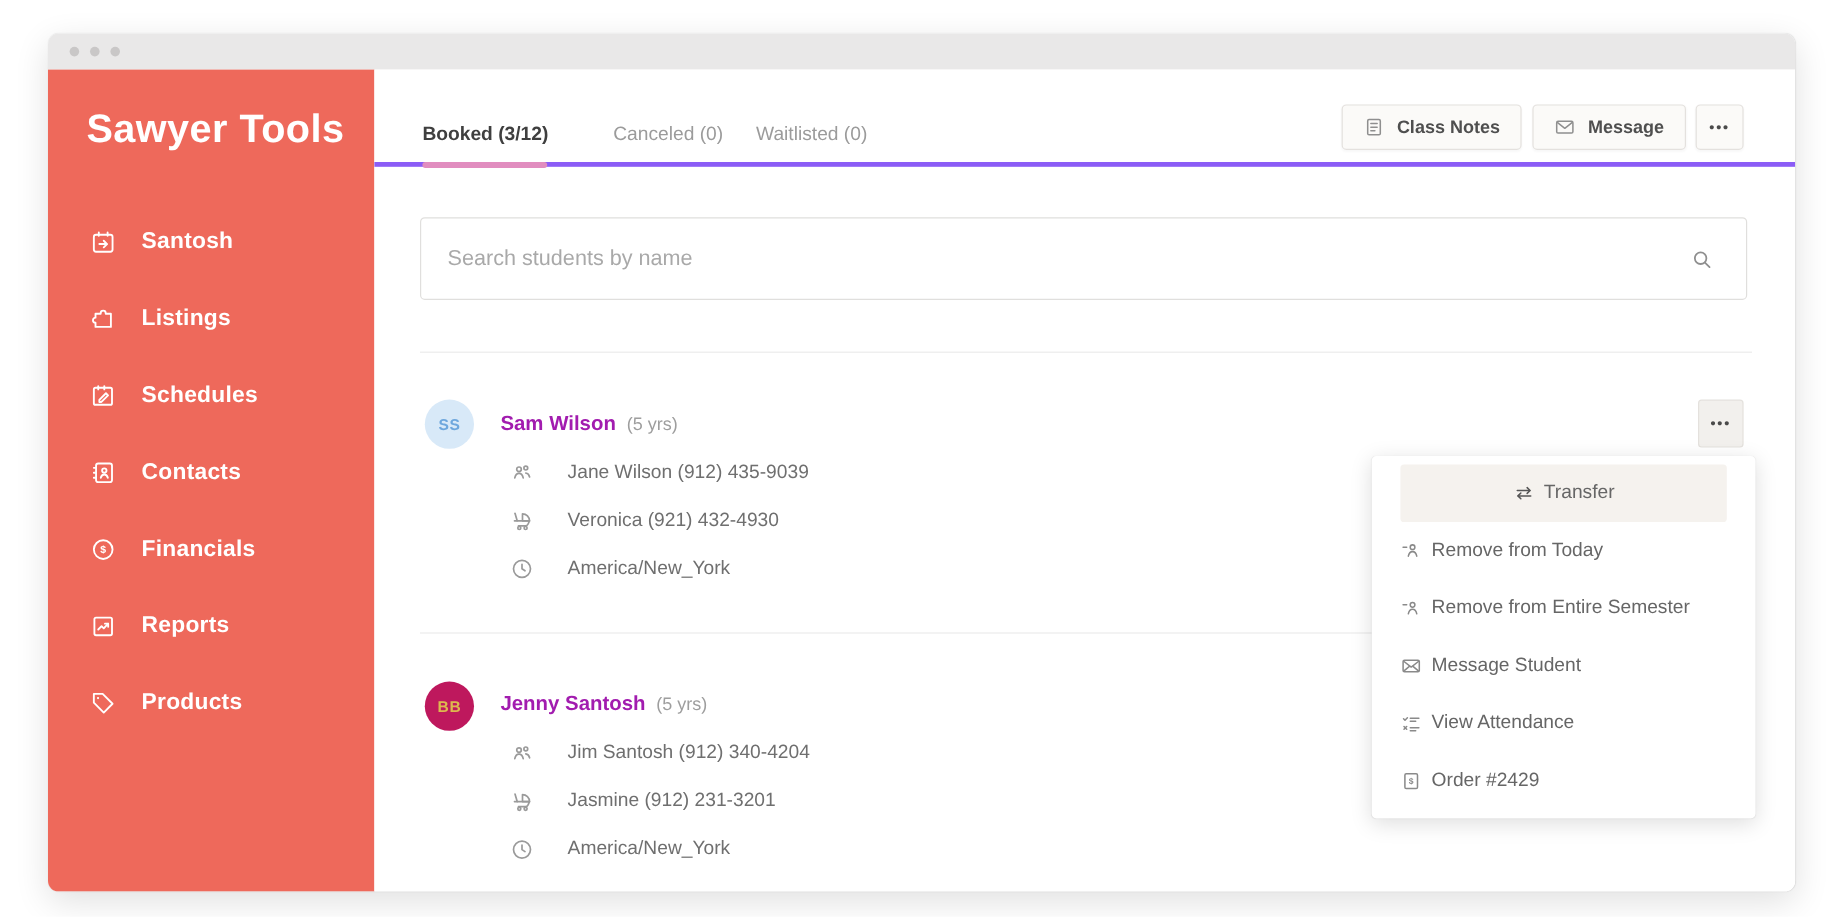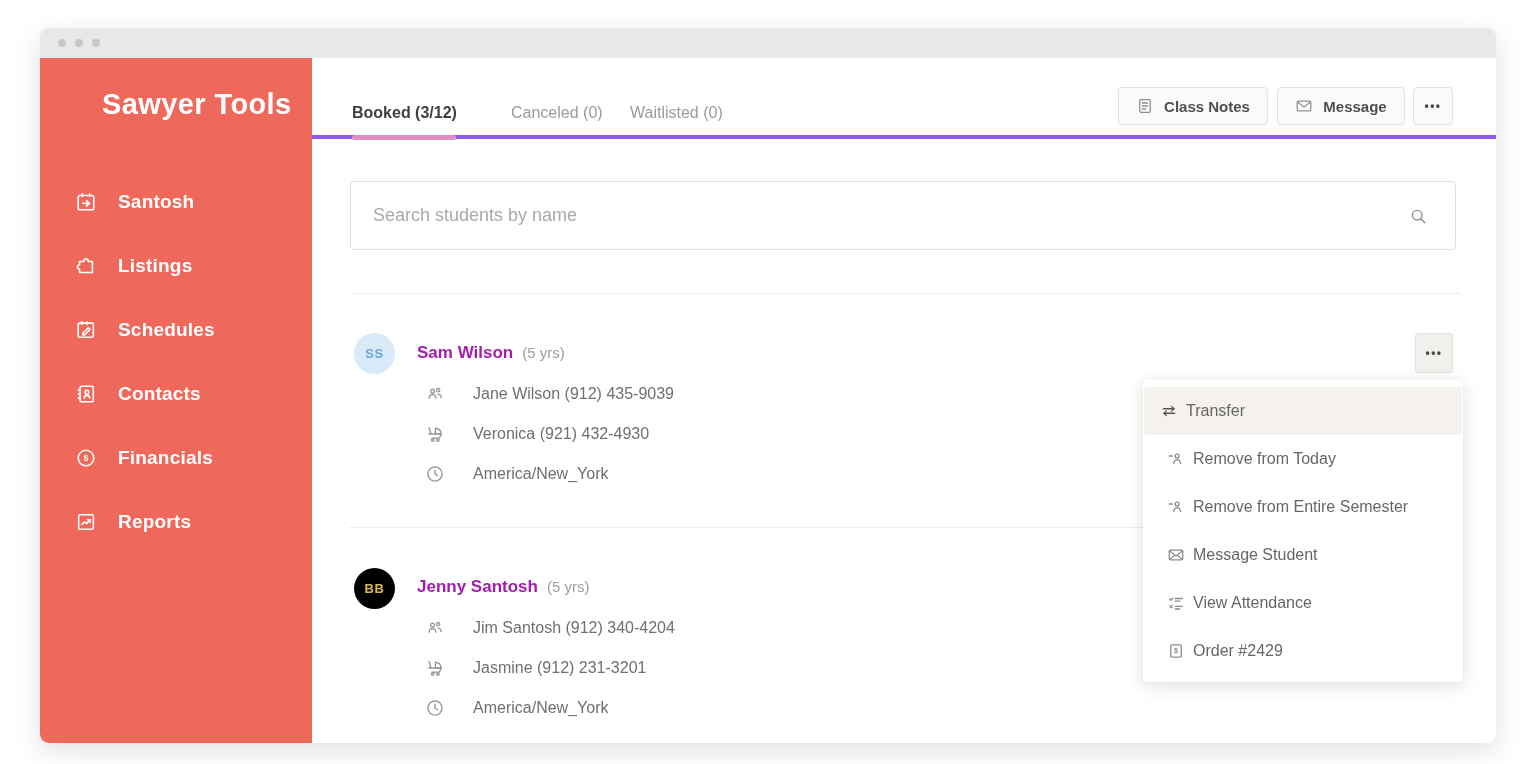--- a/index.html
+++ b/index.html
@@ -8,21 +8,21 @@
 
   .window { position:absolute; left:40px; top:28px; width:1456px; height:715px;
             background:#ffffff; border-radius:9px; overflow:hidden;
             box-shadow:0 8px 28px rgba(0,0,0,.12), 0 0 1px rgba(0,0,0,.10); }
 
   .titlebar { position:absolute; left:0; top:0; right:0; height:30px; background:#e9e8e8; }
   .traffic { position:absolute; left:18px; top:11px; display:flex; gap:9px; }
   .traffic span { width:8px; height:8px; border-radius:50%; background:#c9c7c7; display:block; }
 
   .sidebar { position:absolute; left:0; top:30px; width:272px; bottom:0; background:#ee695b; }
-  .brand { position:absolute; left:32px; top:30px; color:#fff; font-size:29px; font-weight:bold; letter-spacing:.4px;margin-left:30px; }
+  .brand { position:absolute; left:32px; top:30px; color:#fff; font-size:33px; font-weight:bold; letter-spacing:.4px; }
   .nav { position:absolute; left:0; top:132px; right:0; list-style:none; }
   .nav li { display:flex; align-items:center; height:24px; margin-bottom:40px; padding-left:35px; color:#fff; cursor:pointer; }
   .nav li .icn { width:22px; height:22px; margin-right:21px; color:#fff; }
   .nav li .lbl { font-size:19px; font-weight:bold; letter-spacing:.2px; }
 
   .main { position:absolute; left:272px; top:30px; right:0; bottom:0; background:#fff; }
 
   .tabs { position:absolute; left:0; top:0; right:0; height:81px; border-bottom:4px solid #8b5cf6; }
   .tab { position:absolute; top:46px; font-size:16px; color:#9b9b9b; cursor:pointer; }
   .tab.active { color:#3f3f3f; font-weight:bold; }
@@ -43,41 +43,41 @@
                   padding:0 60px 0 22px; font-size:18px; color:#a21caf; font-family:"Liberation Sans",sans-serif; }
   .search input::placeholder { color:#a9a9a9; }
   .search .icn { position:absolute; right:26px; top:24px; width:21px; height:21px; color:#8f8f8f; }
 
   .sep { position:absolute; left:38px; width:1110px; height:1px; background:#ececec; }
   .sep1 { top:235px; } .sep2 { top:469px; }
 
   .avatar { position:absolute; left:42px; width:41px; height:41px; border-radius:50%;
             display:flex; align-items:center; justify-content:center; font-size:13px; font-weight:bold; letter-spacing:.5px; }
   .av1 { top:275px; background:#d8e9f8; color:#6ea7dd; }
-  .av2 { top:510px; background:#000000; color:#ddb84e; }
+  .av2 { top:510px; background:#be185d; color:#ddb84e; }
 
   .nameline { position:absolute; left:105px; height:20px; display:flex; align-items:baseline; gap:9px; }
   .nameline .nm { font-size:17px; font-weight:bold; color:#a21caf; }
   .nameline .ag { font-size:15px; color:#9e9e9e; }
   .n1 { top:285px; } .n2 { top:519px; }
 
   .detail { position:absolute; left:113px; height:20px; display:flex; align-items:center; gap:28px;
             font-size:16px; color:#6f6f6f; }
   .detail .icn { width:20px; height:20px; color:#9a9a9a; flex:none; }
 
   .rowmore { position:absolute; left:1103px; top:275px; width:38px; height:40px; background:#f2f0ed;
              border:1px solid #e4e1dd; border-radius:3px; display:flex; align-items:center; justify-content:center;
              font-size:12px; letter-spacing:1.5px; color:#4a4a4a; font-weight:bold; cursor:pointer; }
 
   .menu { position:absolute; left:831px; top:322px; width:320px; background:#fff; border-radius:4px;
           padding:7px 0; box-shadow:0 4px 18px rgba(0,0,0,.13), 0 0 1px rgba(0,0,0,.08); z-index:5; }
   .menu-item { height:48px; display:flex; align-items:center; padding:0 24px; gap:8px;
                font-size:16px; color:#666; cursor:pointer; }
   .menu-item .icn { width:18px; height:18px; color:#8a8a8a; flex:none; margin-right:0; }
-  .menu-item.highlight { background:#f5f2ee; margin:0 1px; padding:12px 16px; border-radius:3px; }
+  .menu-item.highlight { background:#f5f2ee; margin:0 24px; padding:12px 16px; border-radius:3px;justify-content:center; }
   .menu-item.highlight .icn { color:#555; }
 
   .icn { stroke:currentColor; fill:none; stroke-width:1.7; stroke-linecap:round; stroke-linejoin:round; }
   .icn text { stroke:none; fill:currentColor; font-family:"Liberation Sans",sans-serif; font-weight:bold; }
 </style>
 </head>
 <body>
 
 <div class="stage">
   <div class="window">
@@ -132,20 +132,27 @@
             </svg>
           <span class="lbl">Financials</span>
         </li>
         <li>
           <svg class="icn" viewBox="0 0 24 24">
               <rect x="4" y="4" width="16" height="16" rx="1.5"></rect>
               <path d="M7.5 14.8l3-3 2 2 4-4.3"></path>
               <path d="M13.6 9.5h2.9v2.9"></path>
             </svg>
           <span class="lbl">Reports</span>
+        </li>
+        <li>
+          <svg class="icn" viewBox="0 0 24 24">
+              <path d="M11.5 3.5H3.5v8l9 9 8-8z"></path>
+              <circle cx="7.3" cy="7.3" r="1" fill="currentColor" stroke="none"></circle>
+            </svg>
+          <span class="lbl">Products</span>
         </li>
       </ul>
     </div>
 
     <div class="main">
 
       <div class="tabs">
         <div class="tab t0 active">Booked (3/12)</div>
         <div class="tab t1">Canceled (0)</div>
         <div class="tab t2">Waitlisted (0)</div>

